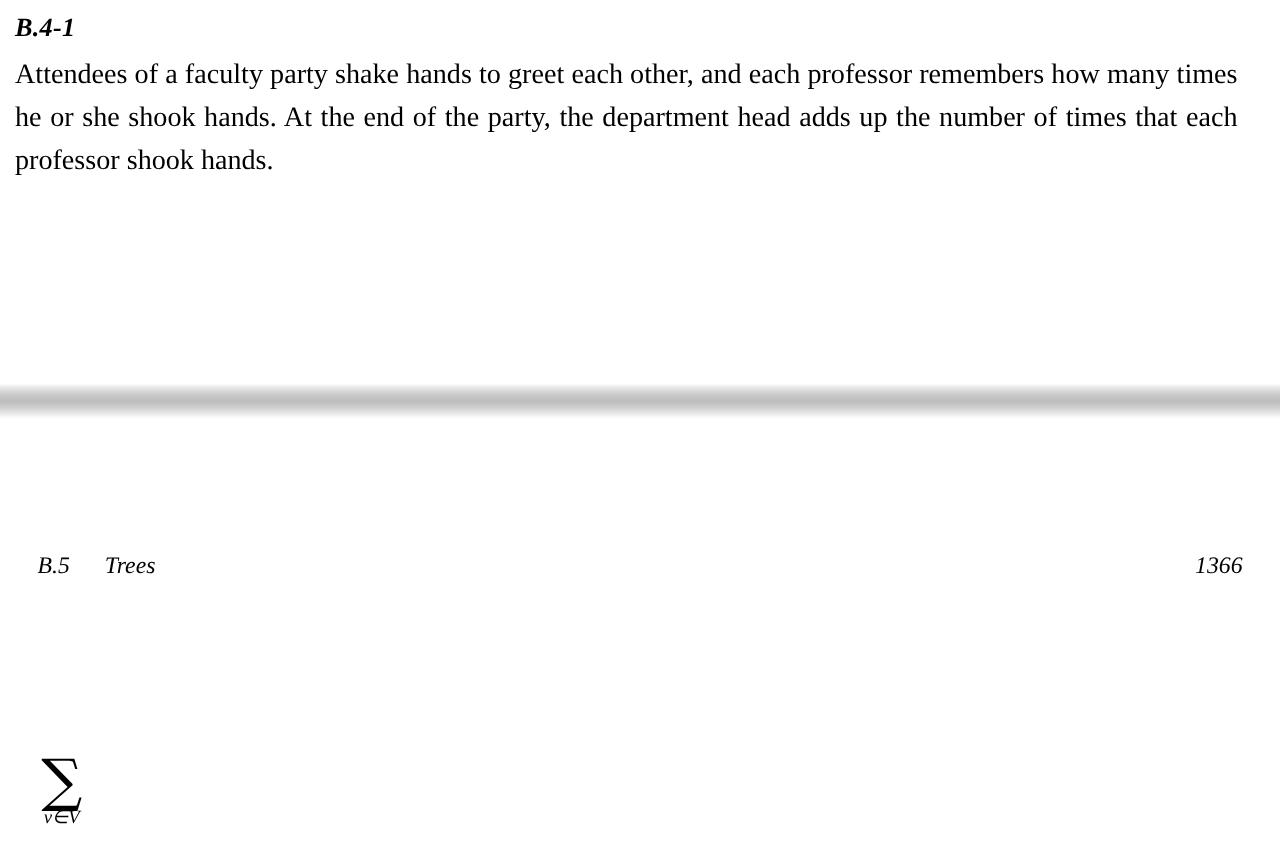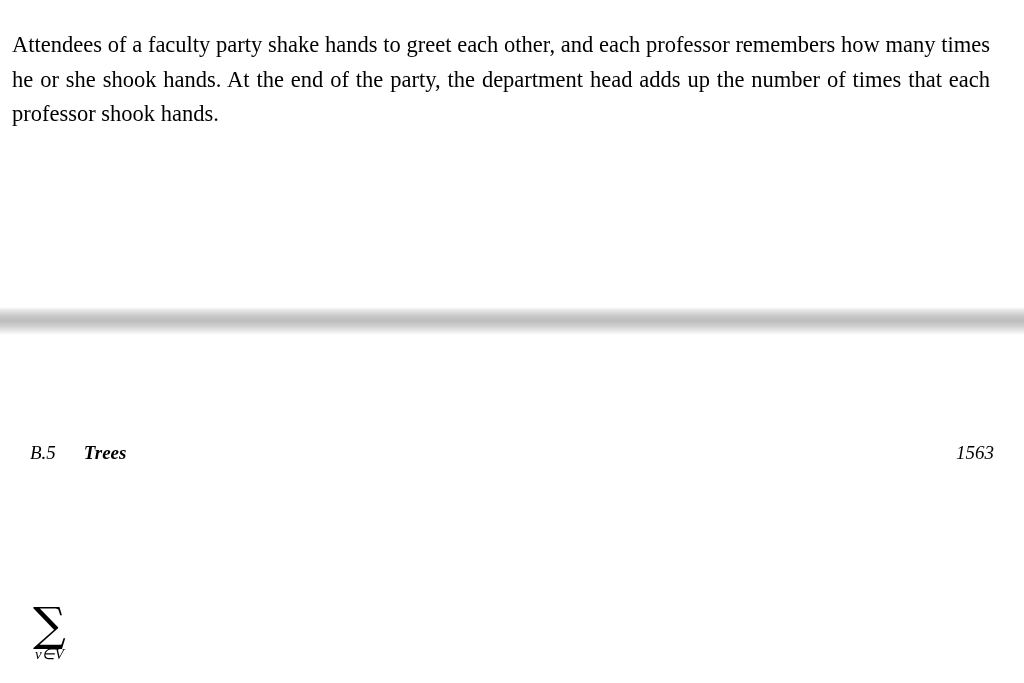--- a/index.html
+++ b/index.html
@@ -37,21 +37,21 @@
     font-size: 21px;
     line-height: 28px;
     letter-spacing: 0.2px;
   }
 
   .ex-body {
     font-size: 22.5px;
     line-height: 34.5px;
     text-align: justify;
     text-justify: inter-word;
-    margin-top: 20px;
+    margin-top: 6px;
   }
   .ex-body p {
     margin: 0;
   }
 
   
   .divider {
     position: absolute;
     left: 0;
     top: 307px;
@@ -78,21 +78,20 @@
     line-height: 26px;
     display: flex;
     align-items: flex-end;
   }
   .rh-section {
     margin-right: 28px;
     white-space: nowrap;
   }
   .rh-title {
     white-space: nowrap;
-    font-weight: bold;
   }
   .rh-spacer {
     flex: 1 1 auto;
   }
   .rh-page {
     white-space: nowrap;
   }
 
   
   .bottom-block {
@@ -148,32 +147,33 @@
     font-size: 23px;
   }
   .eq-period { margin-left: 12px; }
 </style>
 </head>
 <body>
 
 <div class="page">
 
   <div class="top-block">
+    <div class="ex-number">B.4-1</div>
     <div class="ex-body">
       <p>Attendees of a faculty party shake hands to greet each other, and each professor remembers how many times he or she shook hands. At the end of the party, the department head adds up the number of times that each professor shook hands.</p>
     </div>
   </div>
 
   <div class="divider"></div>
 
   <div class="running-head">
     <span class="rh-section">B.5</span>
     <span class="rh-title">Trees</span>
     <span class="rh-spacer"></span>
-    <span class="rh-page">1563</span>
+    <span class="rh-page">1366</span>
   </div>
 
 
   <div class="equation">
     <span class="sum-wrap">
       <span class="sum-sign">∑</span>
       <span class="sum-sub">v∈V</span>
     </span>
   </div>
 

